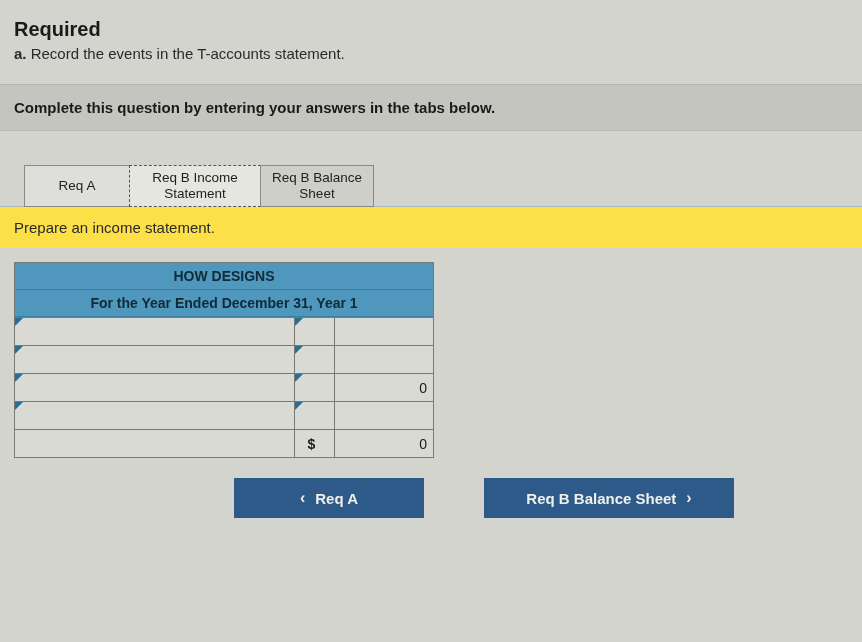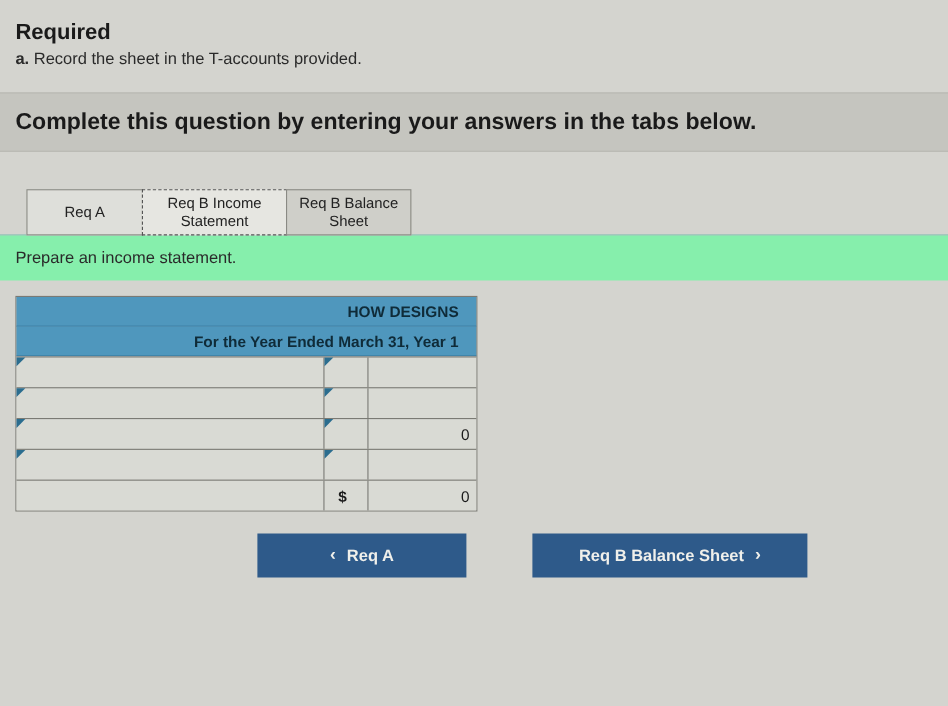--- a/index.html
+++ b/index.html
@@ -28,21 +28,21 @@
     }
     .req-list .item { margin-bottom: 1px; }
     .req-list b { font-weight: bold; }
     .instruction-bar {
       background: #c5c5bf;
       padding: 14px 14px;
       margin: 0 -14px 0 -14px;
       border-top: 1px solid #b8b8b2;
       border-bottom: 1px solid #b8b8b2;
       font-weight: bold;
-      font-size: 21px;
+      font-size: 15px;
       color: #1a1a1a;
     }
     .tabs-row {
       display: flex;
       margin-top: 34px;
       margin-left: 10px;
     }
     .tab {
       background: #dedfda;
       border: 1px solid #8a8a84;
@@ -61,38 +61,38 @@
     .tab-a { width: 106px; height: 42px; }
     .tab-b1 {
       width: 132px; height: 42px;
       border-style: dashed;
       border-color: #555;
       background: #e6e6e1;
       font-weight: 500;
     }
     .tab-b2 { width: 114px; height: 42px; background: #cfcfc9; }
     .sub-instruction {
-      background: #86efac;
+      background: #fde047;
       margin: -1px -14px 0 -14px;
       padding: 12px 14px;
       font-size: 15px;
       color: #2a2a2a;
       border-top: 1px solid #a8b8c0;
     }
     .table-wrap {
       margin-top: 14px;
       margin-left: 0;
       width: 420px;
       border: 1px solid #7a7a74;
     }
     .header-row {
       background: #4f97bd;
       color: #0f2b38;
       font-weight: bold;
-      text-align: right;
+      text-align: center;
       font-size: 14px;
       padding: 5px 16px;
       border-bottom: 1px solid #3b7ea3;
     }
     .body-row {
       display: flex;
       border-top: 1px solid #7a7a74;
       height: 28px;
       background: #d9dad4;
     }
@@ -142,37 +142,37 @@
     .nav-btn.next { width: 250px; }
     .chevron { font-size: 16px; }
   </style>
 </head>
 <body>
 
 <div class="content">
   <div class="required-heading">Required</div>
   <div class="req-list">
     <div class="item">
-      <b>a.</b><span> Record the sheet in the T-accounts provided.</span>
+      <b>a.</b><span> Record the events in the T-accounts statement.</span>
     </div>
   </div>
 
   <div class="instruction-bar">Complete this question by entering your answers in the tabs below.</div>
 
   <div class="tabs-row">
     <div class="tab tab-a">Req A</div>
     <div class="tab tab-b1">Req B Income Statement</div>
     <div class="tab tab-b2">Req B Balance Sheet</div>
   </div>
 
   <div class="sub-instruction">Prepare an income statement.</div>
 
   <div class="table-wrap">
     <div class="header-row">HOW DESIGNS</div>
-    <div class="header-row">For the Year Ended March 31, Year 1</div>
+    <div class="header-row">For the Year Ended December 31, Year 1</div>
 
     <div class="body-row">
       <div class="cell desc">
           <span class="tick"></span>
         </div>
       <div class="cell sym">
           <span class="tick"></span>
         </div>
       <div class="cell amt"></div>
     </div>

